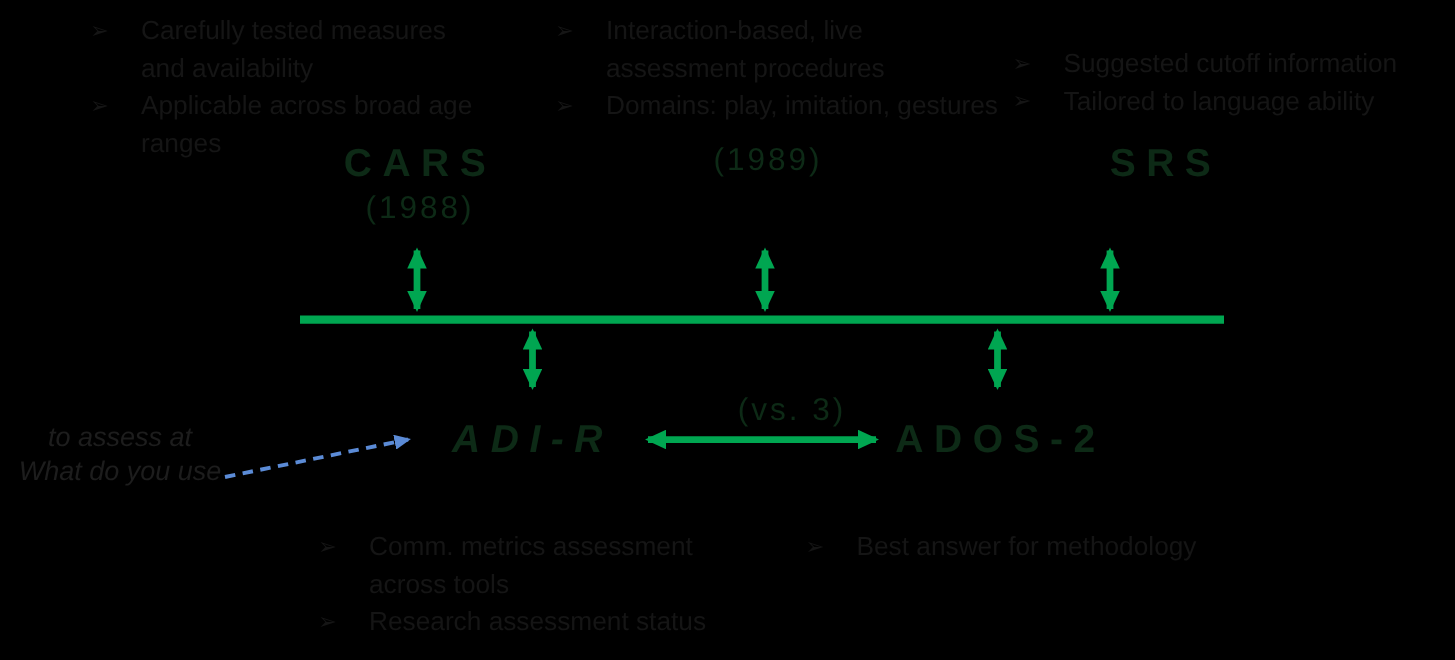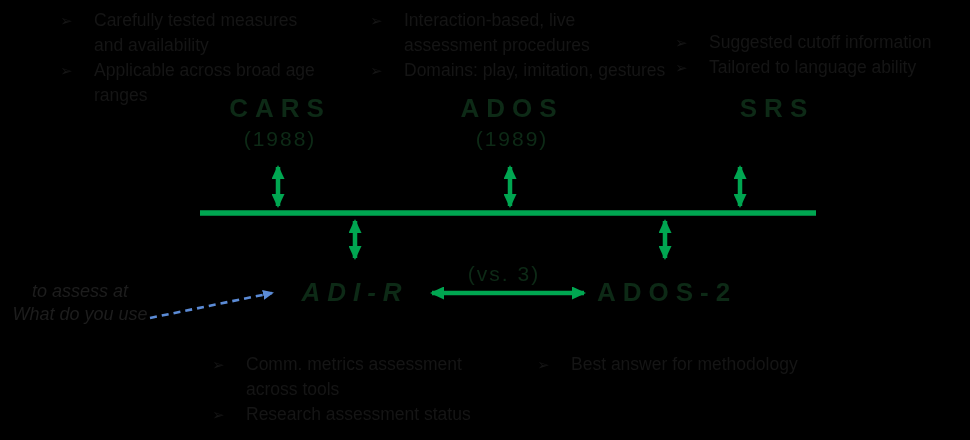--- a/index.html
+++ b/index.html
@@ -108,35 +108,34 @@
         <div>Tailored to language ability</div>
       </div>
     </div>
   </div>
 
   <div class="tl-label" style="left:280px;top:92px;">
     <div class="title">CARS</div>
     <div class="year">(1988)</div>
   </div>
   <div class="tl-label" style="left:512px;top:92px;">
-    <div class="title">ADOS</div>
     <div class="year">(1989)</div>
   </div>
   <div class="tl-label" style="left:740px;top:92px;margin-left:37px;">
     <div class="title">SRS</div>
   </div>
 
   <div class="tl-label" style="left:355px;top:276px;font-style:italic;">
     <div class="title">ADI-R</div>
   </div>
   <div class="tl-label" style="left:667px;top:276px;">
     <div class="title">ADOS-2</div>
   </div>
 
-  <div class="compare-label" style="left:504px;top:262px;">(vs. 3)</div>
+  <div class="compare-label" style="left:528px;top:262px;">(vs. 3)</div>
 
   <div class="side-note" style="left:6px;top:280px;width:148px;">
     <div>to assess at</div>
     <div>What do you use</div>
   </div>
 
   <div class="bullet-list" style="left:212px;top:352px;width:300px;">
     <div class="bullet">
       <span class="marker">➢</span>
       <div class="lines">

